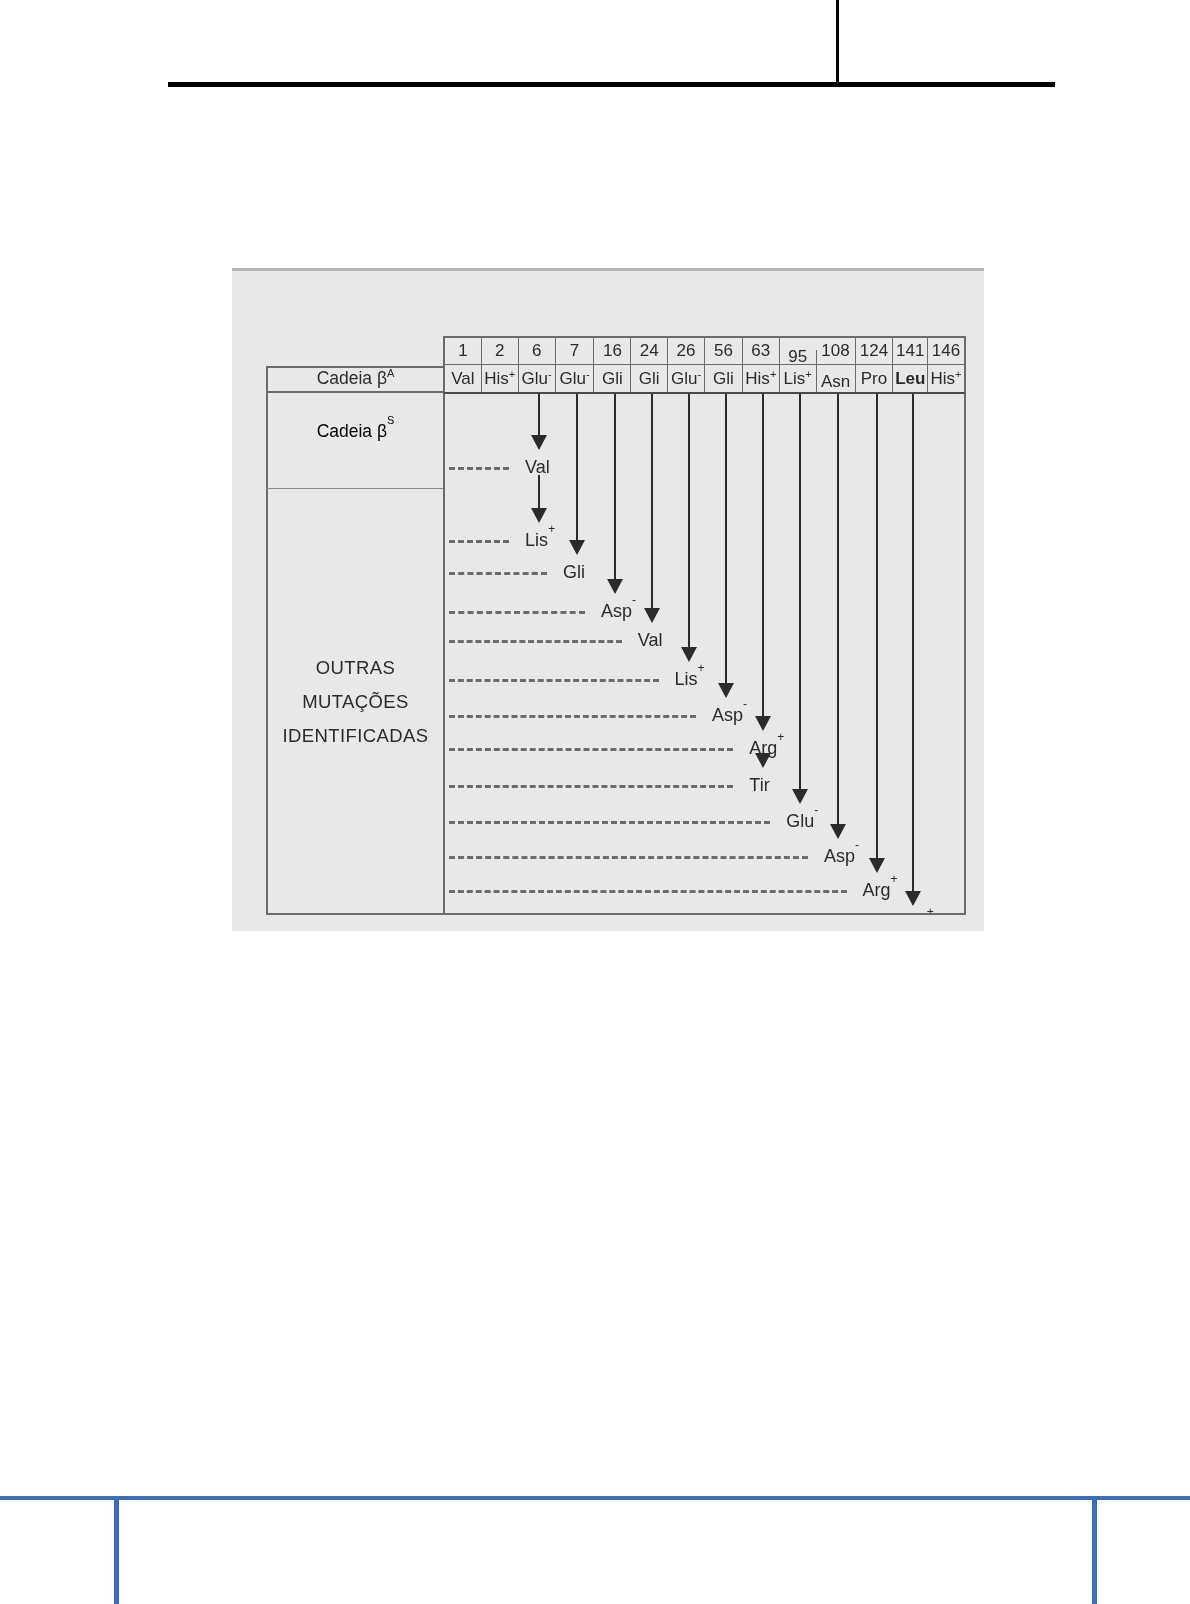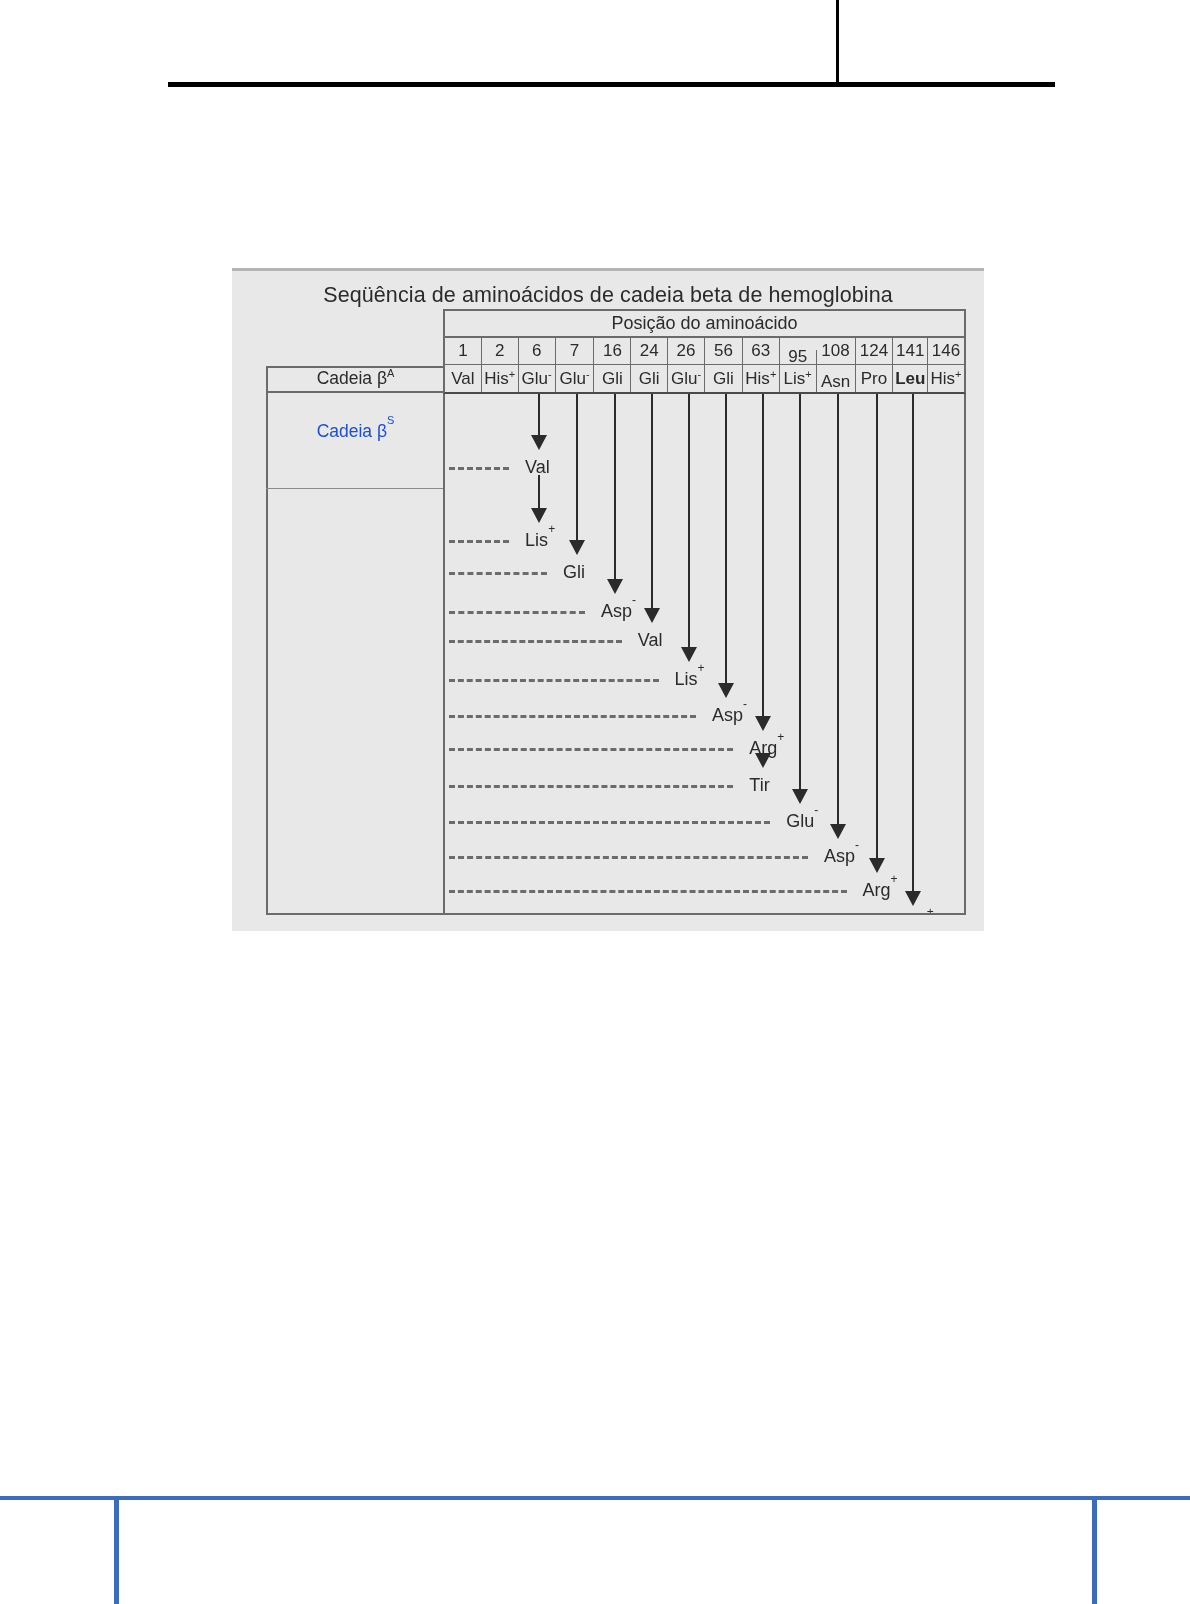--- a/index.html
+++ b/index.html
@@ -57,21 +57,21 @@
     box-sizing:border-box;
     display:flex;align-items:center;justify-content:center;
     font-size:17.5px;color:#2b2b2b;
   }
   #left-beta-s{
     position:absolute;left:34px;top:122px;width:179px;height:96px;
     border-bottom:1px solid #8a8a8a;
     box-sizing:border-box;
     display:flex;align-items:flex-start;justify-content:center;
     padding-top:27px;
-    font-size:17.5px;color:#1d4ed8;
+    font-size:17.5px;color:#000000;
   }
   #left-others{
     position:absolute;left:34px;top:218px;width:179px;height:426px;
     display:flex;flex-direction:column;align-items:center;justify-content:center;
     gap:12px;
     font-size:18.5px;color:#2b2b2b;letter-spacing:.4px;
   }
 
   
   #tbl{
@@ -133,36 +133,39 @@
 <body>
 
 <div id="page-header-rule"></div>
 <div id="page-header-tick"></div>
 <div id="page-footer-rule"></div>
 <div id="page-footer-left"></div>
 <div id="page-footer-right"></div>
 
 <div id="figure">
 
-  <div id="figure-title">Seqüência de aminoácidos de cadeia beta de hemoglobina</div>
 
   <div id="left-box"></div>
 
   <div id="left-head">
     <span>Cadeia β</span>
       <sup style="font-size:11px;position:relative;top:-6px;">A</sup>
   </div>
 
   <div id="left-beta-s">
     <span><span>Cadeia β</span><sup style="font-size:11px;position:relative;top:-6px;">S</sup></span>
   </div>
 
+  <div id="left-others">
+    <div>OUTRAS</div>
+    <div>MUTAÇÕES</div>
+    <div>IDENTIFICADAS</div>
+  </div>
 
   <div id="tbl">
-    <div id="pos-head">Posição do aminoácido</div>
     <div id="num-row">
         <div class="cell" style="width: 36.8458px;">1</div>
         <div class="cell" style="width: 36.8458px;">2</div>
         <div class="cell" style="width: 36.8458px;">6</div>
         <div class="cell" style="width: 38.9513px;">7</div>
         <div class="cell" style="width: 36.8458px;">16</div>
         <div class="cell" style="width: 36.8458px;">24</div>
         <div class="cell" style="width: 36.8458px;">26</div>
         <div class="cell" style="width: 37.8986px;">56</div>
         <div class="cell" style="width: 36.8458px;">63</div>

